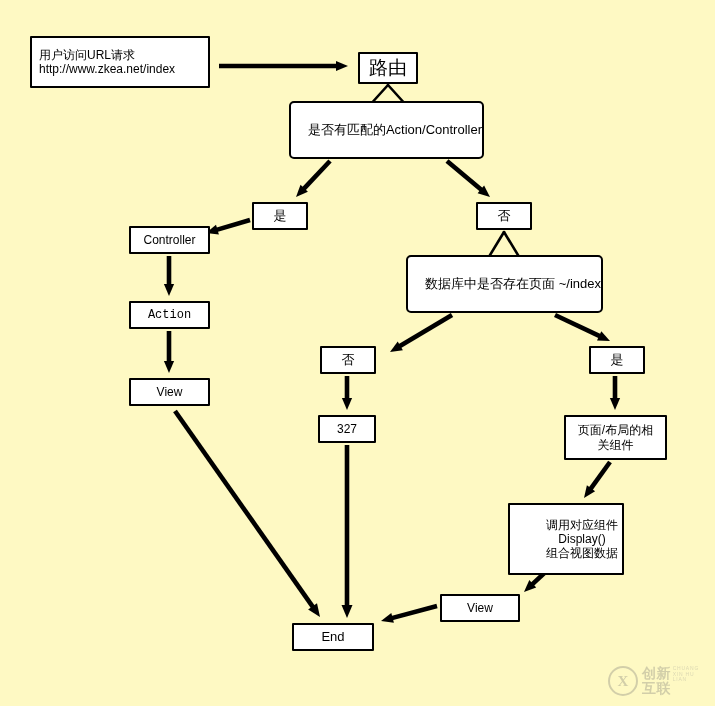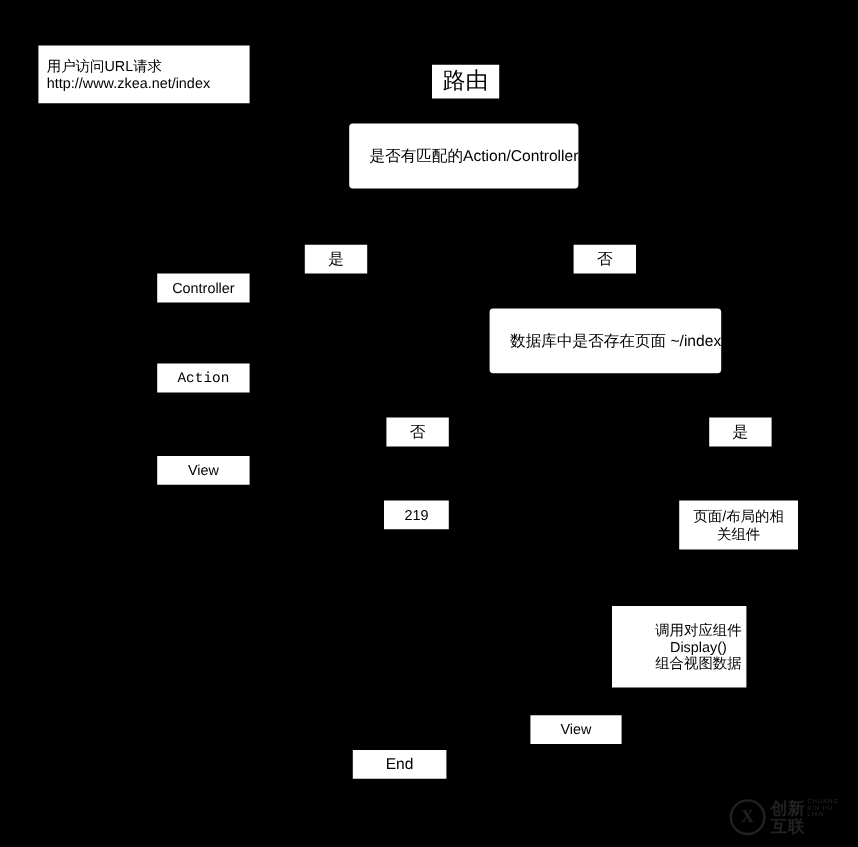--- a/index.html
+++ b/index.html
@@ -7,21 +7,21 @@
     padding: 0;
     background: #ffffff;
   }
   body {
     font-family: "Liberation Sans", "DejaVu Sans", sans-serif;
   }
   #canvas {
     position: relative;
     width: 715px;
     height: 706px;
-    background: #000000;
+    background: #fef9c3;
     overflow: hidden;
   }
   #edges {
     position: absolute;
     left: 0;
     top: 0;
     width: 715px;
     height: 706px;
     pointer-events: none;
   }
@@ -231,21 +231,21 @@
           <span class="ln">否</span>
         </span>
       </div>
       <div class="node box n-yesno" style="left: 589px; top: 346px; width: 56px; height: 28px;">
         <span class="lines">
           <span class="ln">是</span>
         </span>
       </div>
       <div class="node box n-plain" style="left: 318px; top: 415px; width: 58px; height: 28px;">
         <span class="lines">
-          <span class="ln">219</span>
+          <span class="ln">327</span>
         </span>
       </div>
       <div class="node box n-multi" style="left: 564px; top: 415px; width: 103px; height: 45px;">
         <span class="lines">
           <span class="ln">页面/布局的相</span>
           <span class="ln">关组件</span>
         </span>
       </div>
       <div class="node box n-multi" style="left: 508px; top: 503px; width: 116px; height: 72px; padding-left: 32px;">
         <span class="lines">

